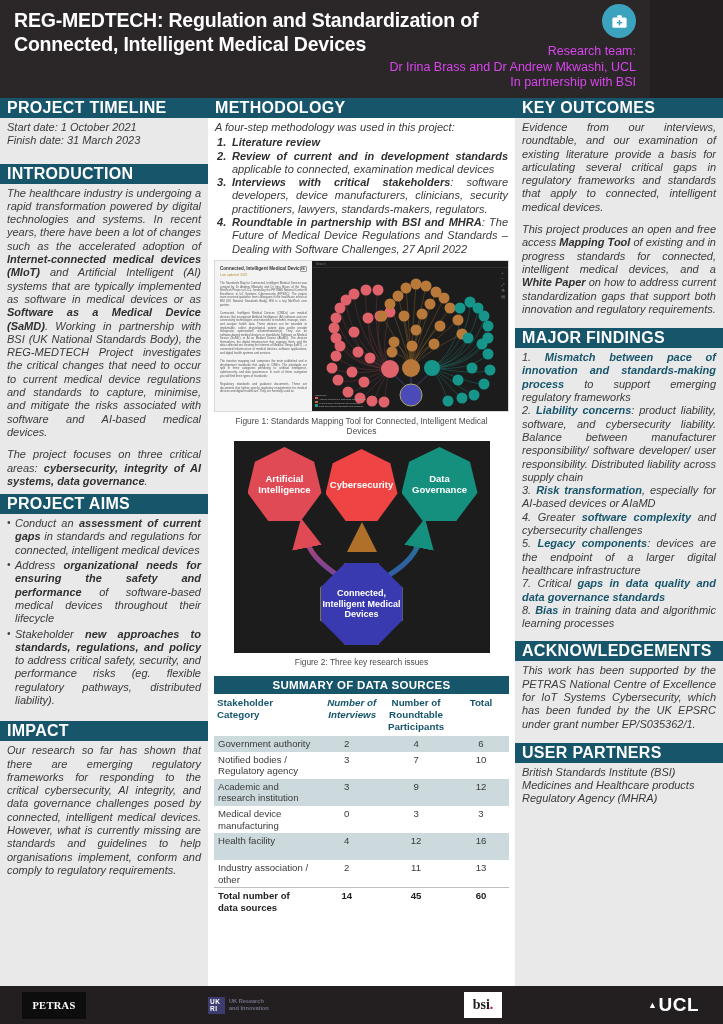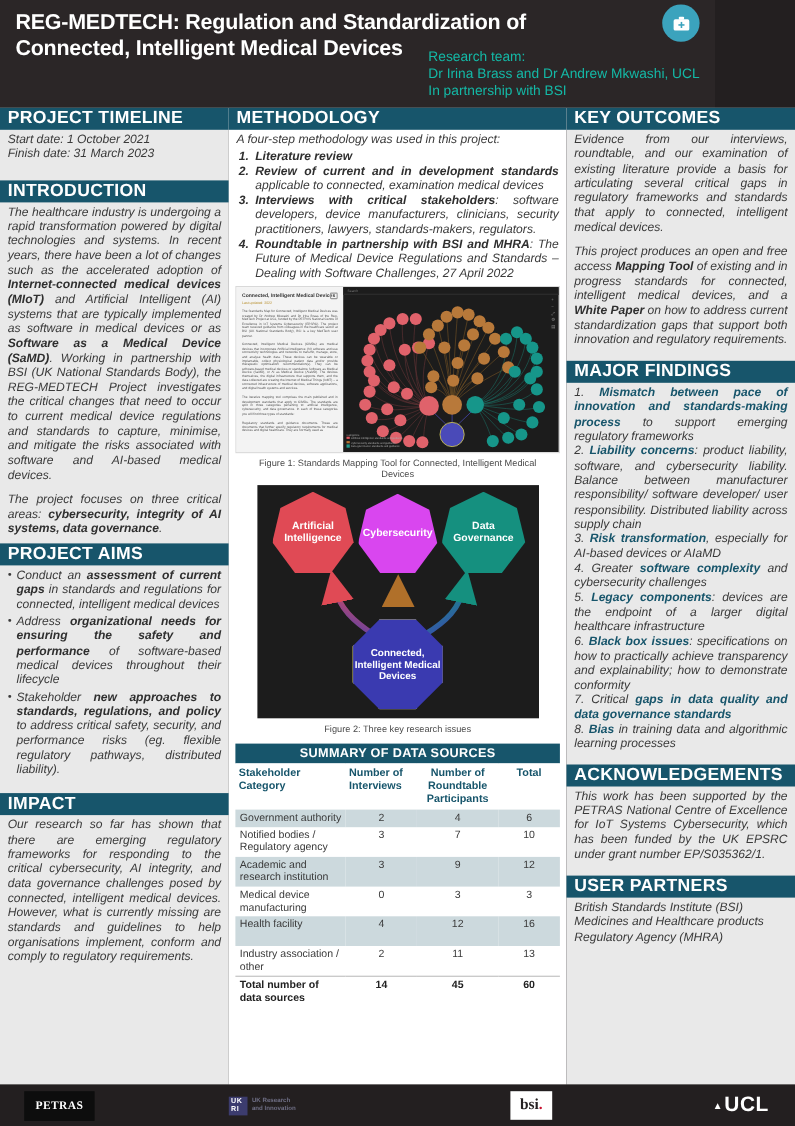--- a/index.html
+++ b/index.html
@@ -23,21 +23,22 @@
     font-size: 19.5px;
     font-weight: bold;
     line-height: 24px;
     letter-spacing: -0.2px;
     width: 560px;
   }
   .header-team {
     position: absolute;
     right: 14px;
     top: 44px;
-    color: #14b8a6;
+    text-align: right;
+    color: #d946ef;
     font-size: 12.5px;
     line-height: 15.5px;
   }
   .header-icon {
     position: absolute;
     right: 14px;
     top: 4px;
     width: 34px; height: 34px;
     border-radius: 50%;
     background: #3ba3bd;
@@ -202,21 +203,21 @@
     text-align: center; padding: 3px 0;
     letter-spacing: 0.3px;
   }
   table.ds { width: 100%; border-collapse: collapse; font-size: 9.6px; }
   table.ds th {
     color: #17556b; font-weight: bold; font-size: 9.8px;
     padding: 3px 3px; vertical-align: top; line-height: 12px;
     background: #ffffff;
   }
   table.ds th.c1 { text-align: left; width: 34%; }
-  table.ds th.c2 { text-align: left; width: 22%; }
+  table.ds th.c2 { text-align: right; width: 22%; font-style: italic; }
   table.ds th.c3 { text-align: center; width: 25%; }
   table.ds th.c4 { text-align: center; width: 19%; }
   table.ds td {
     padding: 2px 4px; color: #3a3a3a; vertical-align: top; line-height: 11.6px;
   }
   table.ds td.num { text-align: center; }
   table.ds tr.alt td { background: #ccd9dd; }
   table.ds tr.total td { font-weight: bold; color: #222; border-top: 1px solid #bdbdbd; }
   table.ds tr.tall td { height: 27px; }
 
@@ -509,21 +510,21 @@
                 <path d="M0,0 L6,3 L0,6 z" fill="#15907f"></path>
                 </marker>
             </defs>
             <path d="M106 136 C88 124 74 112 70 92" stroke="url(#gA)" stroke-width="5" fill="none" marker-end="url(#arrA)"></path>
             <path d="M128 130 C128 118 128 110 128 96" stroke="url(#gB)" stroke-width="5" fill="none" marker-end="url(#arrB)"></path>
             <path d="M152 136 C172 124 184 112 188 92" stroke="url(#gC)" stroke-width="5" fill="none" marker-end="url(#arrC)"></path>
           </svg>
           <div class="hept" style="left:14px;top:6px;width:74px;height:74px;background:#e04a55">
             <span>Artificial Intelligence</span>
           </div>
-          <div class="hept" style="left:92px;top:8px;width:72px;height:72px;background:#d946ef">
+          <div class="hept" style="left:92px;top:8px;width:72px;height:72px;background:#ef4444">
             <span>Cybersecurity</span>
           </div>
           <div class="hept" style="left:168px;top:6px;width:76px;height:74px;background:#15907f">
             <span>Data Governance</span>
           </div>
           <div class="octa" style="left:87px;top:122px;width:82px;height:82px;background:#3a3ab0;border:0;box-shadow:0 0 0 2px #d8cf6a">
             <span>Connected, Intelligent Medical Devices</span>
           </div>
         </div>
         <div class="fig-cap">Figure 2: Three key research issues</div>
@@ -599,21 +600,20 @@
       <div style="height:6px"></div>
 
       <div class="sec-head">MAJOR FINDINGS</div>
       <div class="sec-body">
         <div class="findings-list">
           <div><span>1. </span><span class="hl">Mismatch between pace of innovation and standards-making process</span><span> to support emerging regulatory frameworks</span></div>
           <div><span>2. </span><span class="hl">Liability concerns</span><span>: product liability, software, and cybersecurity liability. Balance between manufacturer responsibility/ software developer/ user responsibility. Distributed liability across supply chain</span></div>
           <div><span>3. </span><span class="hl">Risk transformation</span><span>, especially for AI-based devices or AIaMD</span></div>
           <div><span>4. Greater </span><span class="hl">software complexity</span><span> and cybersecurity challenges</span></div>
           <div><span>5. </span><span class="hl">Legacy components</span><span>: devices are the endpoint of a larger digital healthcare infrastructure</span></div>
-          <div><span>6. </span><span class="hl">Black box issues</span><span>: specifications on how to practically achieve transparency and explainability; how to demonstrate conformity</span></div>
           <div><span>7. Critical </span><span class="hl">gaps in data quality and data governance standards</span><span></span></div>
           <div><span>8. </span><span class="hl">Bias</span><span> in training data and algorithmic learning processes</span></div>
         </div>
       </div>
 
       <div style="height:5px"></div>
 
       <div class="sec-head">ACKNOWLEDGEMENTS</div>
       <div class="sec-body">
         <p>This work has been supported by the PETRAS National Centre of Excellence for IoT Systems Cybersecurity, which has been funded by the UK EPSRC under grant number EP/S035362/1.</p>

